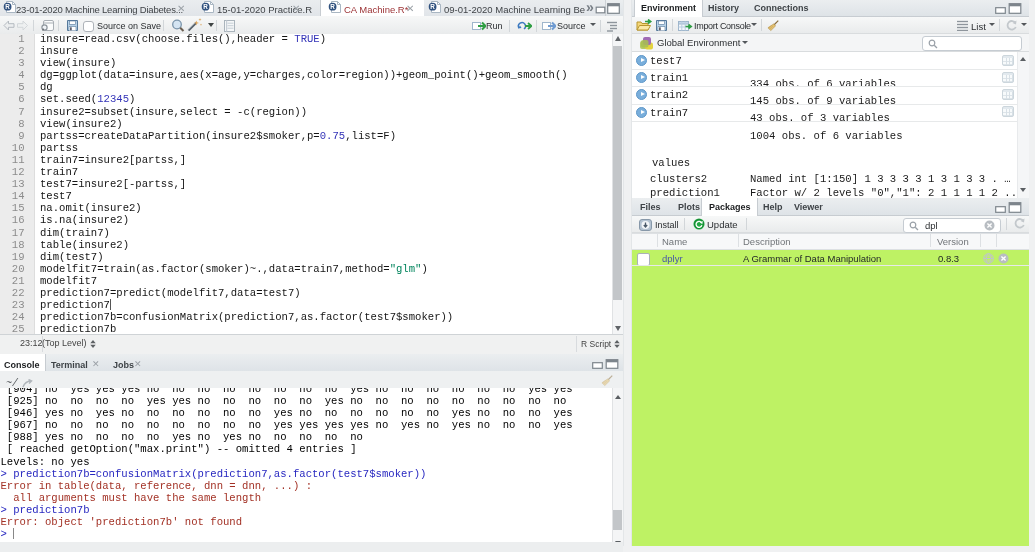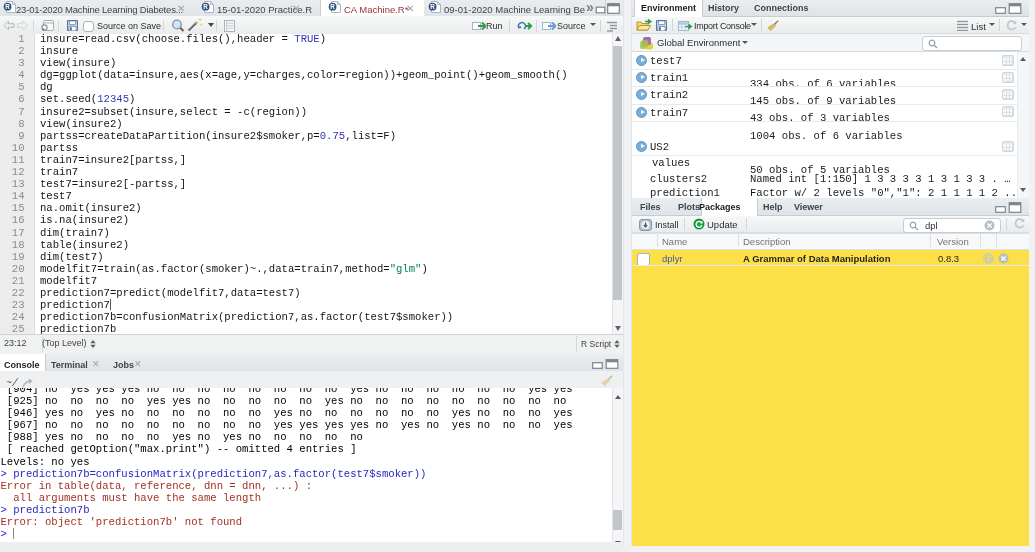--- a/index.html
+++ b/index.html
@@ -200,21 +200,21 @@
 prediction7b=confusionMatrix(prediction7,as.factor(test7$smoker))
 prediction7b</pre>
 
       <div class="abs" style="left:612px;top:0;width:11px;height:301px;background:#f4f5f6;border-left:1px solid #e0e2e4;"></div>
       <div class="abs" style="left:615px;top:2px;width:0;height:0;border-left:3.5px solid transparent;border-right:3.5px solid transparent;border-bottom:5px solid #606468;"></div>
       <div class="abs" style="left:613px;top:12px;width:9px;height:254px;background:#c3c6c9;"></div>
       <div class="abs" style="left:615px;top:292px;width:0;height:0;border-left:3.5px solid transparent;border-right:3.5px solid transparent;border-top:5px solid #606468;"></div>
     </div>
 
     <div class="abs" style="left:0;top:334px;width:623px;height:20px;background:#f0f1f1;border-top:1px solid #cfd3d6;"></div>
-    <div class="abs" style="left:4px;top:338px;font-size:9px;color:#444;">23:12</div>
+    <div class="abs" style="left:20px;top:338px;font-size:9px;color:#444;">23:12</div>
     <div class="abs" style="left:42px;top:336px;width:1px;height:16px;background:#d8dbde;"></div>
     <div class="abs" style="left:42px;top:338px;font-size:9px;color:#444;">(Top Level)</div>
     <svg class="abs" style="left:90px;top:339.5px;" width="6" height="8" viewBox="0 0 6 8">
         <path d="M3 0 L5.7 3.2 L0.3 3.2 Z" fill="#5c6063"></path>
         <path d="M3 8 L5.7 4.8 L0.3 4.8 Z" fill="#5c6063"></path>
       </svg>
     <div class="abs" style="left:576px;top:336px;width:1px;height:16px;background:#d8dbde;"></div>
     <div class="abs" style="left:581px;top:338.5px;font-size:8.5px;color:#444;">R Script</div>
     <svg class="abs" style="left:614px;top:339.5px;" width="6" height="8" viewBox="0 0 6 8">
         <path d="M3 0 L5.7 3.2 L0.3 3.2 Z" fill="#5c6063"></path>
@@ -357,43 +357,38 @@
       <div class="env-row" style="top:34.4px;">
           <span class="ename">train2</span>
           <span class="eval">43 obs. of 3 variables</span>
           <span class="grid-ic"></span>
         </div>
       <div class="env-row" style="top:51.6px;">
           <span class="ename">train7</span>
           <span class="eval">1004 obs. of 6 variables</span>
           <span class="grid-ic"></span>
         </div>
-      <div class="env-row" style="top:86px;">
-          <span class="ename">US2</span>
-          <span class="eval">50 obs. of 5 variables</span>
-          <span class="grid-ic"></span>
-        </div>
       <div class="abs" style="left:20px;top:105px;">values</div>
       <div class="abs" style="left:18px;top:120.5px;">clusters2</div>
       <div class="abs" style="left:118px;top:120.5px;">Named int [1:150] 1 3 3 3 3 1 3 1 3 3 . …</div>
       <div class="abs" style="left:18px;top:134.5px;">prediction1</div>
       <div class="abs" style="left:118px;top:134.5px;">Factor w/ 2 levels "0","1": 2 1 1 1 1 2 ...</div>
 
       <div class="abs" style="left:385px;top:0;width:12px;height:146px;background:#f5f6f7;border-left:1px solid #e8eaec;"></div>
       <div class="abs" style="left:388px;top:5px;width:0;height:0;border-left:3.5px solid transparent;border-right:3.5px solid transparent;border-bottom:4.5px solid #5a5e62;"></div>
       <div class="abs" style="left:388px;top:136px;width:0;height:0;border-left:3.5px solid transparent;border-right:3.5px solid transparent;border-top:4.5px solid #5a5e62;"></div>
     </div>
   </div>
 
-  <div class="abs" id="pkg-pane" style="left:632px;top:198px;width:397px;height:348px;background:#fde047;">
+  <div class="abs" id="pkg-pane" style="left:632px;top:198px;width:397px;height:348px;background:#bef264;">
     <div class="abs tabbar" style="left:0;top:0;width:397px;height:17px;"></div>
     <div class="abs" style="left:8px;top:4px;font-weight:bold;color:#3e4347;">Files</div>
     <div class="abs" style="left:46px;top:4px;font-weight:bold;color:#3e4347;">Plots</div>
     <div class="abs tab-active" style="left:69px;top:0;width:55px;height:18px;"></div>
-    <div class="abs" style="left:67px;top:4px;font-weight:bold;color:#1c1e20;">Packages</div>
+    <div class="abs" style="left:77px;top:4px;font-weight:bold;color:#1c1e20;">Packages</div>
     <div class="abs" style="left:131px;top:4px;font-weight:bold;color:#3e4347;">Help</div>
     <div class="abs" style="left:162px;top:4px;font-weight:bold;color:#3e4347;">Viewer</div>
     <svg class="abs" style="left:363px;top:4px;" width="27" height="11" viewBox="0 0 27 11">
         <rect x="0.7" y="4.7" width="9.6" height="5.6" fill="#fff" stroke="#7d858c" stroke-width="1.2"></rect>
         <rect x="14.2" y="0.7" width="11.6" height="9.6" fill="#fff" stroke="#7d858c" stroke-width="1.2"></rect>
         <rect x="14.2" y="0.7" width="11.6" height="2.6" fill="#7d858c"></rect>
       </svg>
     <div class="abs toolbar" style="left:0;top:18px;width:397px;height:16px;"></div>
 
     <svg class="abs" style="left:7px;top:21px;" width="13" height="12" viewBox="0 0 13 12">
@@ -432,21 +427,21 @@
     <div class="abs t95" style="left:111px;top:37.5px;color:#707478;">Description</div>
     <div class="abs t95" style="left:305px;top:37.5px;color:#707478;">Version</div>
     <div class="abs" style="left:25px;top:36px;width:1px;height:13px;background:#dde0e3;"></div>
     <div class="abs" style="left:106px;top:36px;width:1px;height:13px;background:#dde0e3;"></div>
     <div class="abs" style="left:298px;top:36px;width:1px;height:13px;background:#dde0e3;"></div>
     <div class="abs" style="left:348px;top:36px;width:1px;height:13px;background:#dde0e3;"></div>
     <div class="abs" style="left:364px;top:36px;width:1px;height:13px;background:#dde0e3;"></div>
 
     <div class="abs" style="left:5px;top:55px;width:11px;height:11px;background:#fff;border:1px solid #aab1b8;border-radius:2px;"></div>
     <div class="abs t95" style="left:30px;top:55px;color:#4756a8;">dplyr</div>
-    <div class="abs t95" style="left:111px;top:55px;color:#1f2326;font-weight:bold;">A Grammar of Data Manipulation</div>
+    <div class="abs t95" style="left:111px;top:55px;color:#1f2326;">A Grammar of Data Manipulation</div>
     <div class="abs t95" style="left:306px;top:55px;color:#1f2326;">0.8.3</div>
     <svg class="abs" style="left:351px;top:55px;" width="11" height="11" viewBox="0 0 11 11">
         <circle cx="5.5" cy="5.5" r="4.8" fill="none" stroke="#c0c5ca" stroke-width="1"></circle>
         <ellipse cx="5.5" cy="5.5" rx="2.2" ry="4.8" fill="none" stroke="#c0c5ca" stroke-width="1"></ellipse>
         <line x1="0.7" y1="5.5" x2="10.3" y2="5.5" stroke="#c0c5ca" stroke-width="1"></line>
         <line x1="1.5" y1="3" x2="9.5" y2="3" stroke="#c0c5ca" stroke-width="0.8"></line>
         <line x1="1.5" y1="8" x2="9.5" y2="8" stroke="#c0c5ca" stroke-width="0.8"></line>
       </svg>
     <svg class="abs" style="left:366px;top:55px;" width="11" height="11" viewBox="0 0 11 11">
         <circle cx="5.5" cy="5.5" r="5" fill="#b8bdc2"></circle>

